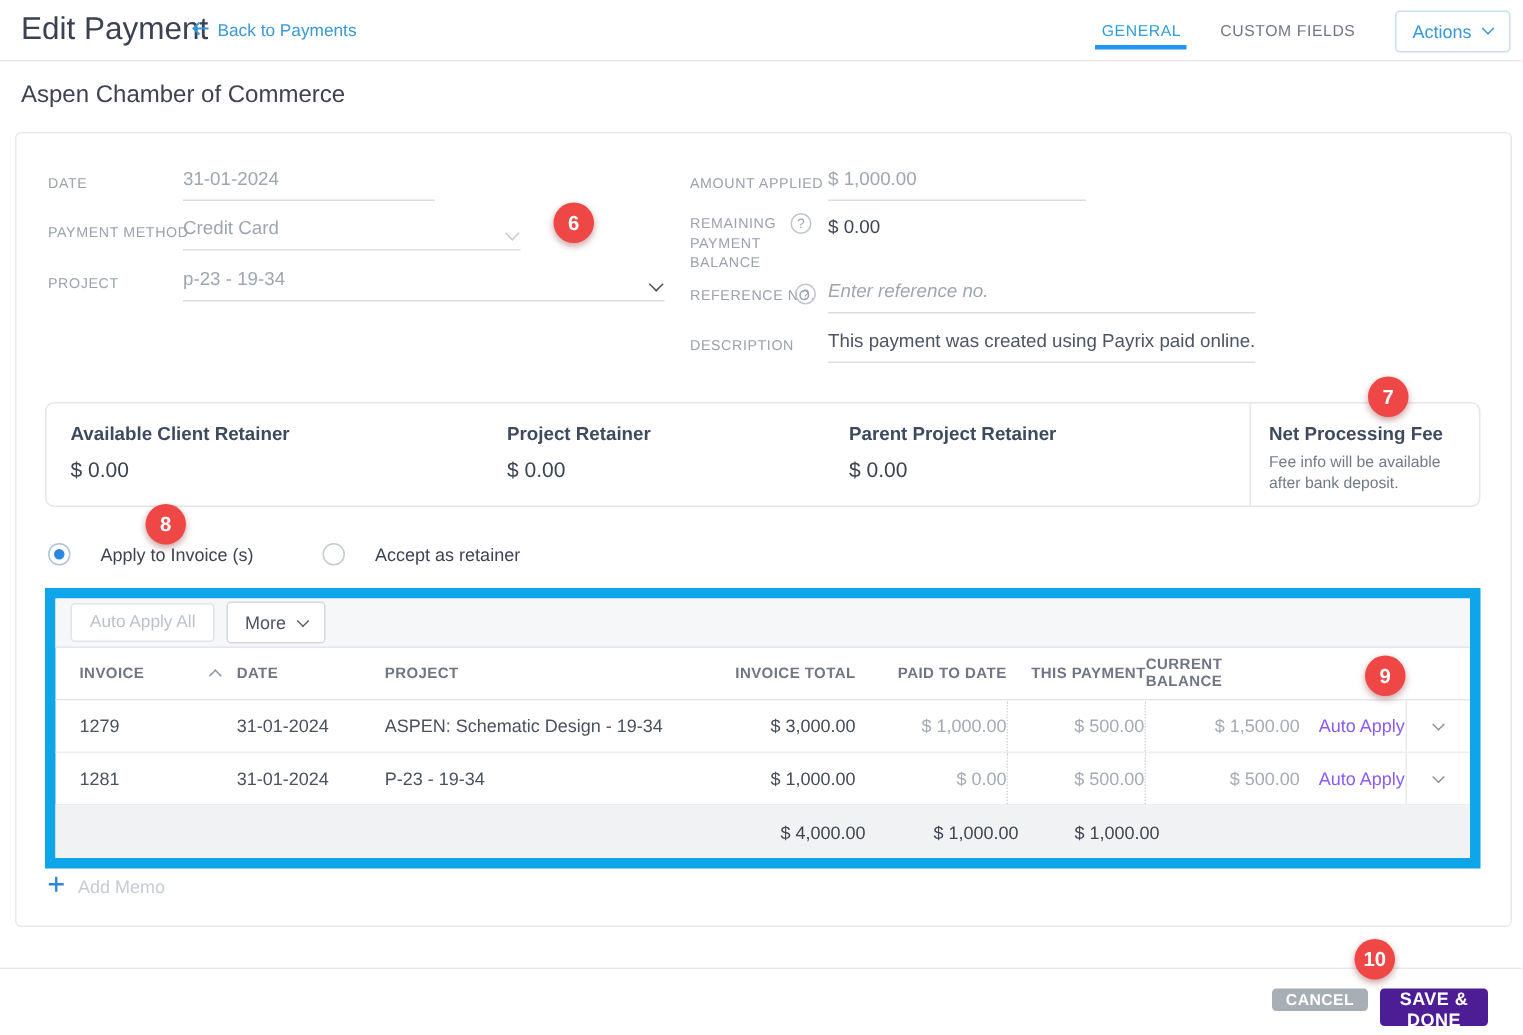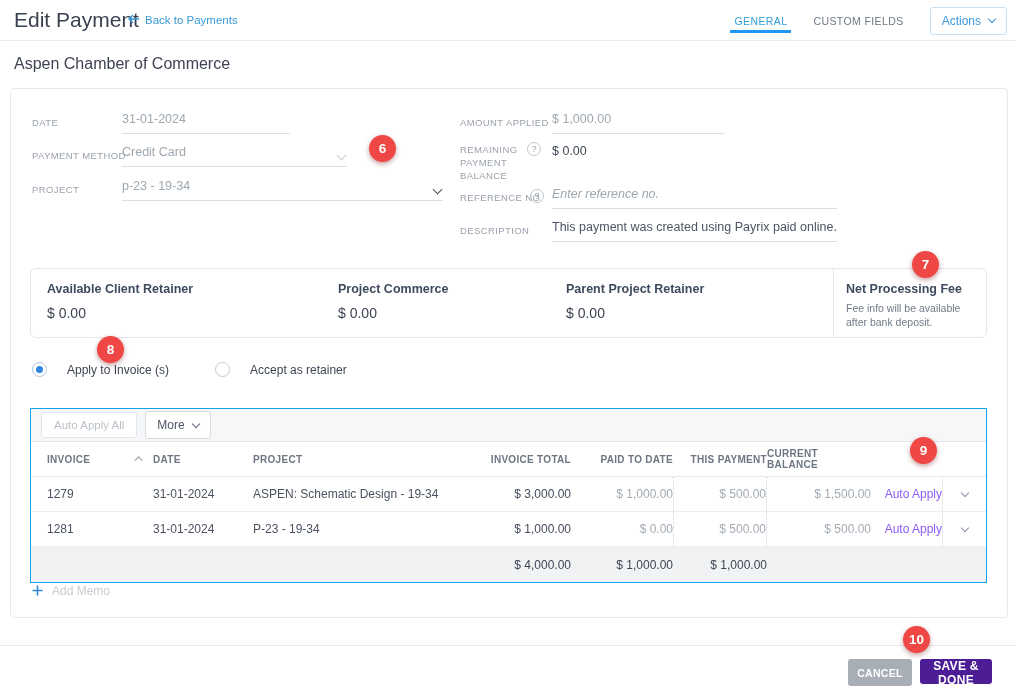--- a/index.html
+++ b/index.html
@@ -46,21 +46,21 @@
   .fee-note { margin-top:5px; font-size:10.5px; color:#717b88; line-height:1.35; width:132px; }
 
   
   .radio-row { position:absolute; left:32px; top:362px; display:flex; align-items:center; gap:20px; }
   .radio-outer { width:15px; height:15px; border-radius:50%; border:1px solid #c3cbd4; background:#fff; display:flex; align-items:center; justify-content:center; cursor:pointer; }
   .radio-outer.sel { border-color:#aec4dd; }
   .radio-dot { width:7px; height:7px; border-radius:50%; background:#2e86e0; }
   .radio-label { font-size:12px; color:#3d4454; margin-right:26px; cursor:pointer; }
 
   
-  .invoice-table { position:absolute; left:30px; top:392px; width:957px; border:1px solid #0ea5e9; background:#fff;margin-top:16px; }
+  .invoice-table { position:absolute; left:30px; top:392px; width:957px; border:7px solid #0ea5e9; background:#fff; }
   .tbl-toolbar { height:33px; background:#f6f7f8; border-bottom:1px solid #e3e6ea; display:flex; align-items:center; padding-left:10px; gap:8px; }
   .btn-auto-all { padding:6px 12px; background:#fff; border:1px solid #e1e4e8; border-radius:3px; color:#bcc2c9; font-size:11.5px; cursor:pointer; }
   .btn-more { display:flex; align-items:center; gap:8px; padding:6px 11px; background:#fff; border:1px solid #d6dade; border-radius:3px; color:#4c5563; font-size:12px; cursor:pointer; }
 
   .t-row { display:flex; align-items:stretch; height:35px; }
   .t-head { border-bottom:1px solid #e6e9ec; }
   .t-body { border-bottom:1px solid #eceef1; }
   .t-total { background:#f1f2f4; }
   .cell { display:flex; align-items:center; font-size:12px; color:#4a5260; }
   .t-head .cell { font-size:10px; font-weight:bold; color:#6e7684; letter-spacing:.3px; }
@@ -77,21 +77,21 @@
   .t-body .c9 { border-left:1px solid #e8eaee; cursor:pointer; }
   .money-dark { color:#434c5a; }
   .money-gray { color:#a3abb4; }
   .total-val { color:#3e4654; }
   .auto-apply { color:#8b5cf6; cursor:pointer; }
 
   
   .add-memo { position:absolute; left:32px; top:582px; display:flex; align-items:center; gap:9px; cursor:pointer; }
   .add-memo-label { font-size:12px; color:#c6ccd2; }
   .footer-divider { position:absolute; left:0; right:0; top:645px; height:1px; background:#e7e9eb; }
-  .btn-cancel { position:absolute; left:848px; top:659px; width:64px; height:27px; background:#a8aeb5; border:none; border-radius:3px; color:#fff; font-size:10.5px; font-weight:bold; letter-spacing:.3px; cursor:pointer; font-family:"Liberation Sans", sans-serif; }
+  .btn-cancel { position:absolute; left:848px; top:659px; width:64px; height:15px; background:#a8aeb5; border:none; border-radius:3px; color:#fff; font-size:10.5px; font-weight:bold; letter-spacing:.3px; cursor:pointer; font-family:"Liberation Sans", sans-serif; }
   .btn-save { position:absolute; left:920px; top:659px; width:72px; height:25px; background:#4c1d95; border:none; border-radius:3px; color:#fff; font-size:12px; font-weight:bold; letter-spacing:.3px; cursor:pointer; font-family:"Liberation Sans", sans-serif; }
 
   
   .badge { position:absolute; width:27px; height:27px; border-radius:50%; background:#ee4745; color:#fff; font-size:13.5px; font-weight:bold; display:flex; align-items:center; justify-content:center; box-shadow:0 2px 5px rgba(130,40,40,.45); z-index:20; }
 </style>
 </head>
 <body>
 
 <div class="page">
 
@@ -159,21 +159,21 @@
   <div class="f-input desc-text" style="left:552px; top:220px; width:285px; white-space:nowrap; overflow:hidden;">
     <span>This payment was created using Payrix paid online. Reference</span>
   </div>
 
   <div class="retainer-card">
     <div class="ret-col" style="left:16px;">
       <div class="ret-title">Available Client Retainer</div>
       <div class="ret-value">$ 0.00</div>
     </div>
     <div class="ret-col" style="left:307px;">
-      <div class="ret-title">Project Commerce</div>
+      <div class="ret-title">Project Retainer</div>
       <div class="ret-value">$ 0.00</div>
     </div>
     <div class="ret-col" style="left:535px;">
       <div class="ret-title">Parent Project Retainer</div>
       <div class="ret-value">$ 0.00</div>
     </div>
     <div class="ret-divider"></div>
     <div class="ret-col" style="left:815px;">
       <div class="ret-title">Net Processing Fee</div>
       <div class="fee-note">Fee info will be available after bank deposit.</div>

